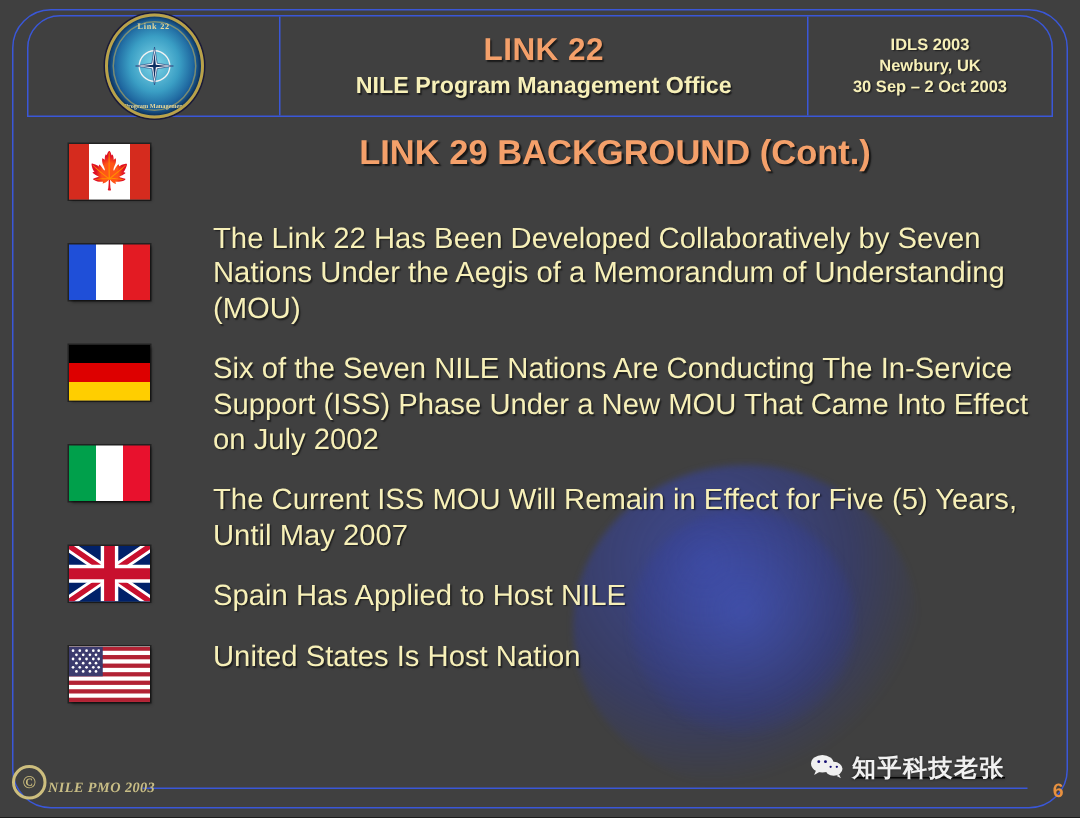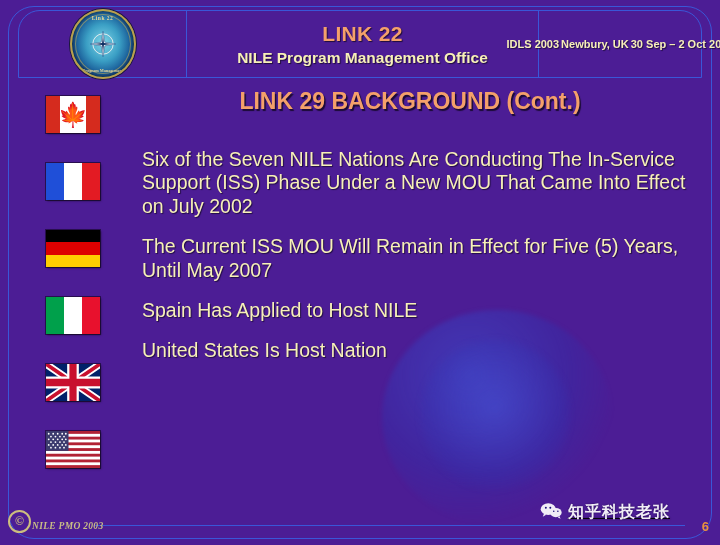--- a/index.html
+++ b/index.html
@@ -5,21 +5,21 @@
   html, body {
     margin: 0;
     padding: 0;
     background: #000;
   }
   #slide {
     position: relative;
     width: 720px;
     height: 545px;
     overflow: hidden;
-    background: #4c1d95;
+    background: #404040;
     font-family: "Liberation Sans", sans-serif;
     -webkit-font-smoothing: antialiased;
   }
   
   #globe {
     position: absolute;
     left: 382px;
     top: 310px;
     width: 230px;
     height: 215px;
@@ -139,21 +139,21 @@
   #hdr-nile {
     color: #F7F0B8;
     font-size: 15.5px;
     font-weight: bold;
     text-shadow: 1px 1px 1px rgba(0,0,0,0.6);
   }
 
   #meta-cell {
     position: absolute;
     left: 520px; top: 0; right: 0; height: 100%;
-    display: flex; flex-direction: row;
+    display: flex; flex-direction: column;
     align-items: center; justify-content: center;
     gap: 2px;
   }
   .meta-line {
     color: #F7F0B8;
     font-size: 11px;
     font-weight: bold;
     white-space: nowrap;
     text-shadow: 1px 1px 1px rgba(0,0,0,0.55);
   }
@@ -406,20 +406,21 @@
           <circle cx="5.5" cy="18" r="1"></circle>
             <circle cx="10.5" cy="18" r="1"></circle>
             <circle cx="15.5" cy="18" r="1"></circle>
             <circle cx="20" cy="18" r="1"></circle>
         </g>
       </svg>
     </div>
   </div>
 
   <div id="bullets">
+    <div class="bullet">The Link 22 Has Been Developed Collaboratively by Seven Nations Under the Aegis of a Memorandum of Understanding (MOU)</div>
     <div class="bullet">Six of the Seven NILE Nations Are Conducting The In-Service Support (ISS) Phase Under a New MOU That Came Into Effect on July 2002</div>
     <div class="bullet">The Current ISS MOU Will Remain in Effect for Five (5) Years, Until May 2007</div>
     <div class="bullet">Spain Has Applied to Host NILE</div>
     <div class="bullet">United States Is Host Nation</div>
   </div>
 
   <div id="footer-rule"></div>
   <div id="copy-mark">©</div>
   <div id="copy-text">NILE PMO 2003</div>
   <div id="page-num">6</div>

